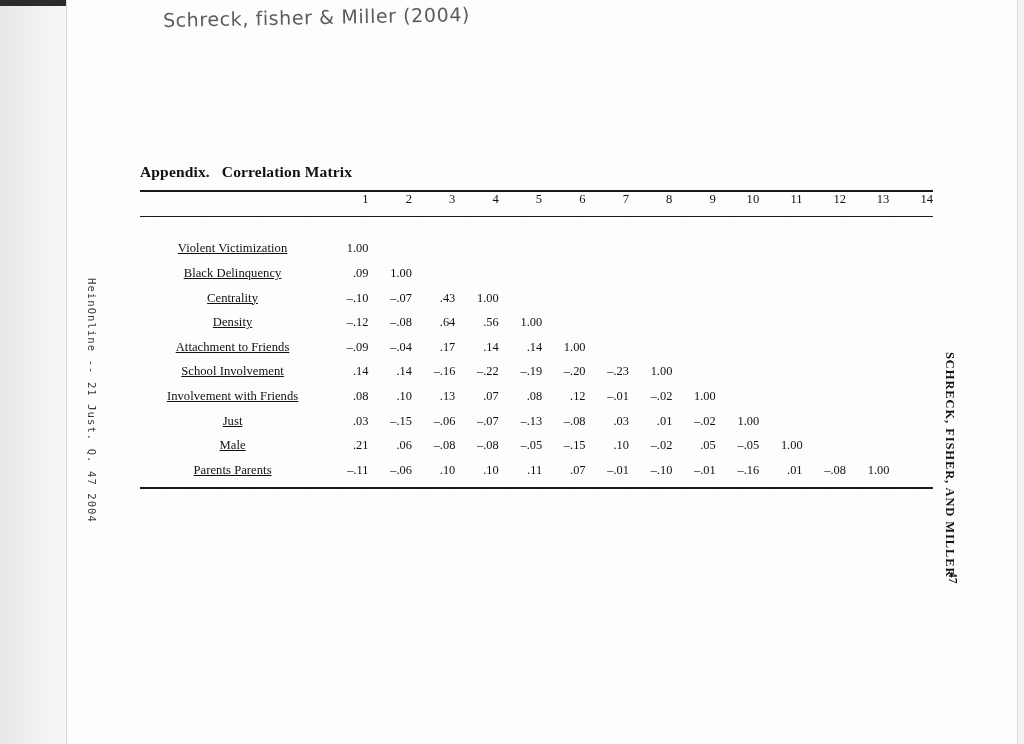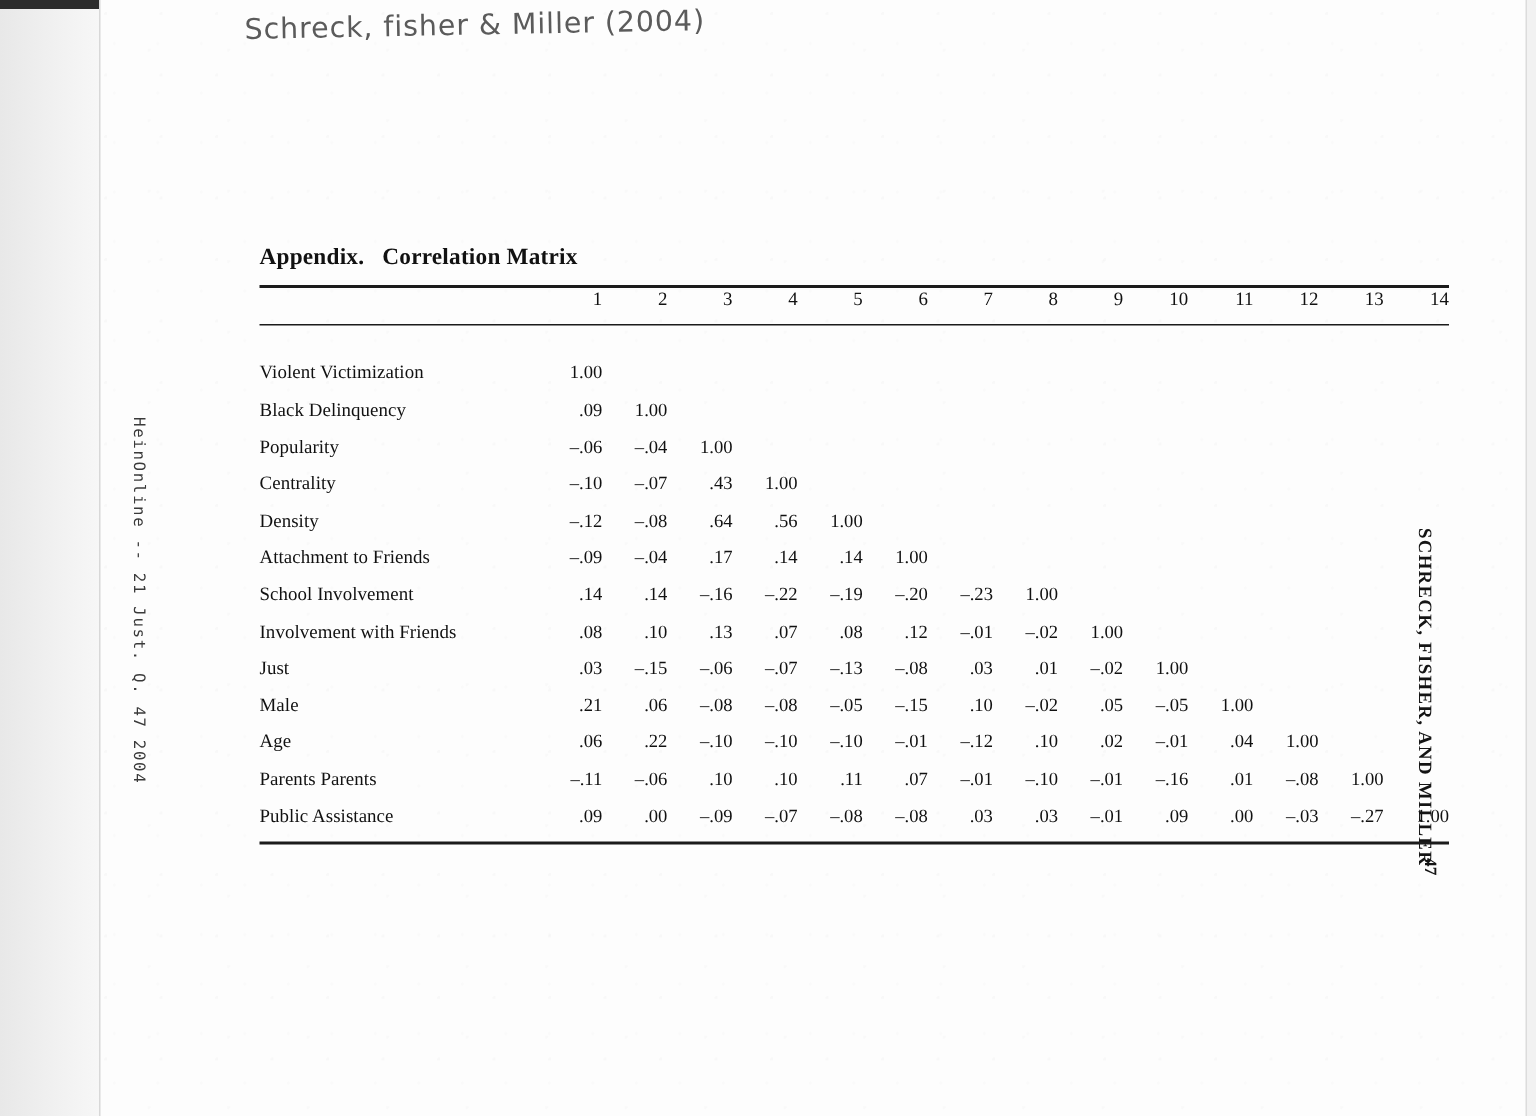--- a/index.html
+++ b/index.html
@@ -119,21 +119,21 @@
     font-weight: 700;
     color: #141414;
     white-space: nowrap;
     transform-origin: left top;
     transform: rotate(90deg);
   }
 
   
   #appendix-block {
     position: absolute;
-    left: 173px;
+    left: 140px;
     top: 163px;
     width: 793px;
   }
 
   #appendix-title {
     font-size: 15.5px;
     font-weight: 700;
     letter-spacing: .15px;
     margin: 0 0 9px 0;
     white-space: nowrap;
@@ -169,24 +169,25 @@
     text-align: left;
   }
   
   #matrix-body td {
     height: 24.6px;
     text-align: right;
     padding-right: 6px;
     white-space: nowrap;
   }
   #matrix-body td.row-label {
-    text-align: left;
+    text-align: center;
     padding-right: 0;
     font-size: 12.6px;
     letter-spacing: .05px;
+    text-decoration: underline;
   }
   
   col.c-label { width: 185px; }
   col.c-num   { width: 43.4px; }
 
   .spacer-row td { height: 9px; }
 </style>
 </head>
 <body>
 
@@ -289,37 +290,20 @@
             <td></td>
             <td></td>
             <td></td>
             <td></td>
             <td></td>
             <td></td>
             <td></td>
             <td></td>
           </tr>
           <tr>
-            <td class="row-label">Popularity</td>
-            <td>–.06</td>
-            <td>–.04</td>
-            <td>1.00</td>
-            <td></td>
-            <td></td>
-            <td></td>
-            <td></td>
-            <td></td>
-            <td></td>
-            <td></td>
-            <td></td>
-            <td></td>
-            <td></td>
-            <td></td>
-          </tr>
-          <tr>
             <td class="row-label">Centrality</td>
             <td>–.10</td>
             <td>–.07</td>
             <td>.43</td>
             <td>1.00</td>
             <td></td>
             <td></td>
             <td></td>
             <td></td>
             <td></td>
@@ -421,73 +405,39 @@
             <td>–.08</td>
             <td>–.08</td>
             <td>–.05</td>
             <td>–.15</td>
             <td>.10</td>
             <td>–.02</td>
             <td>.05</td>
             <td>–.05</td>
             <td>1.00</td>
             <td></td>
-            <td></td>
-            <td></td>
-          </tr>
-          <tr>
-            <td class="row-label">Age</td>
-            <td>.06</td>
-            <td>.22</td>
-            <td>–.10</td>
-            <td>–.10</td>
-            <td>–.10</td>
-            <td>–.01</td>
-            <td>–.12</td>
-            <td>.10</td>
-            <td>.02</td>
-            <td>–.01</td>
-            <td>.04</td>
-            <td>1.00</td>
             <td></td>
             <td></td>
           </tr>
           <tr>
             <td class="row-label">Parents Parents</td>
             <td>–.11</td>
             <td>–.06</td>
             <td>.10</td>
             <td>.10</td>
             <td>.11</td>
             <td>.07</td>
             <td>–.01</td>
             <td>–.10</td>
             <td>–.01</td>
             <td>–.16</td>
             <td>.01</td>
             <td>–.08</td>
             <td>1.00</td>
             <td></td>
           </tr>
-          <tr>
-            <td class="row-label">Public Assistance</td>
-            <td>.09</td>
-            <td>.00</td>
-            <td>–.09</td>
-            <td>–.07</td>
-            <td>–.08</td>
-            <td>–.08</td>
-            <td>.03</td>
-            <td>.03</td>
-            <td>–.01</td>
-            <td>.09</td>
-            <td>.00</td>
-            <td>–.03</td>
-            <td>–.27</td>
-            <td>1.00</td>
-          </tr>
         </tbody>
     </table>
 
     <div class="rule-bottom"></div>
 
   </div>
 </div>
 
 </body></html>

